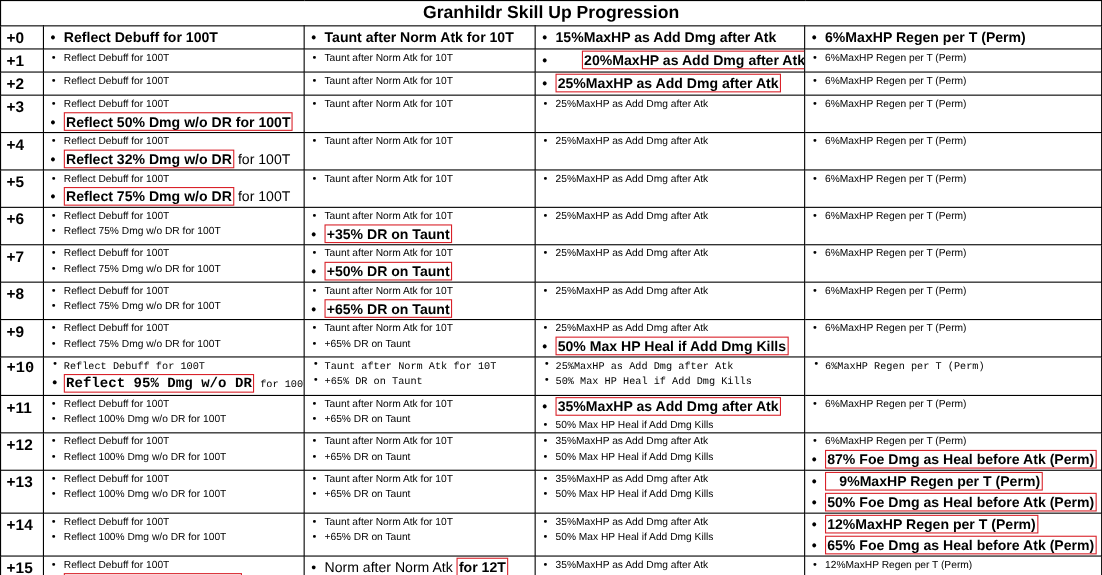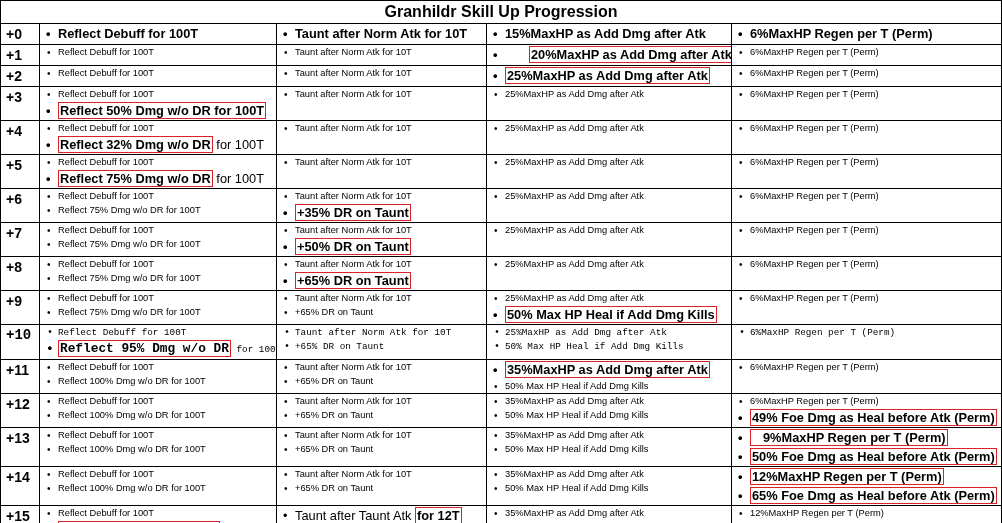--- a/index.html
+++ b/index.html
@@ -347,21 +347,21 @@
         </td>
         <td>
           <ul>
             <li class="sm"><span>35%MaxHP as Add Dmg after Atk</span></li>
             <li class="sm"><span>50% Max HP Heal if Add Dmg Kills</span></li>
           </ul>
         </td>
         <td>
           <ul>
             <li class="sm"><span>6%MaxHP Regen per T (Perm)</span></li>
-            <li class="lg"><span class="hl" style="border-color: rgb(217, 34, 42);">49% Foe Dmg as Heal before Atk (Perm)</span></li>
+            <li class="lg"><span class="hl" style="border-color: rgb(217, 34, 42);">87% Foe Dmg as Heal before Atk (Perm)</span></li>
           </ul>
         </td>
       </tr>
       <tr style="height: 38px;">
         <td class="lvl">+13</td>
         <td>
           <ul>
             <li class="sm"><span>Reflect Debuff for 100T</span></li>
             <li class="sm"><span>Reflect 100% Dmg w/o DR for 100T</span></li>
           </ul>
@@ -415,21 +415,21 @@
       <tr style="height: 33px;">
         <td class="lvl">+15</td>
         <td>
           <ul>
             <li class="sm"><span>Reflect Debuff for 100T</span></li>
             <li class="lg"><span class="hl" style="border-color: rgb(217, 34, 42);">Reflect 150% Dmg w/o DR</span></li>
           </ul>
         </td>
         <td>
           <ul>
-            <li class="md"><span>Taunt after Taunt Atk </span><span class="hl bold" style="border-color: rgb(217, 34, 42);">for 12T</span></li>
+            <li class="md"><span>Norm after Norm Atk </span><span class="hl bold" style="border-color: rgb(217, 34, 42);">for 12T</span></li>
           </ul>
         </td>
         <td>
           <ul>
             <li class="sm"><span>35%MaxHP as Add Dmg after Atk</span></li>
             <li class="sm"></li>
           </ul>
         </td>
         <td>
           <ul>

